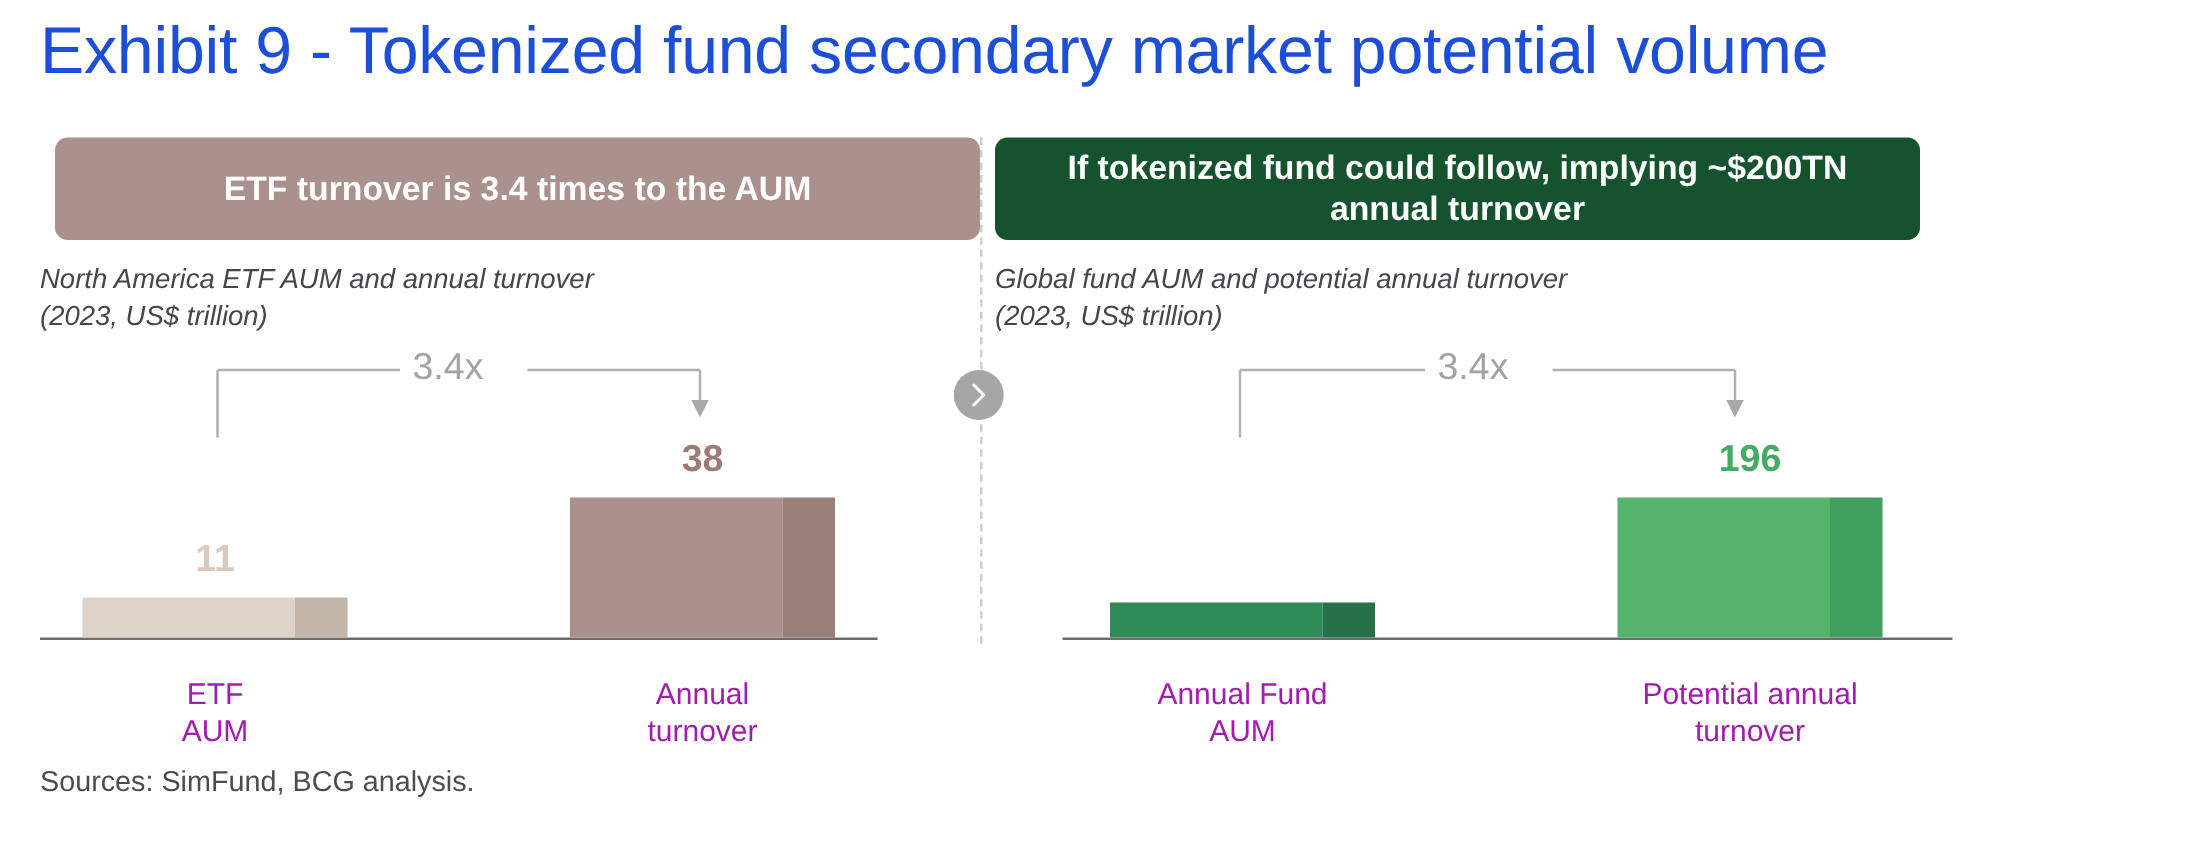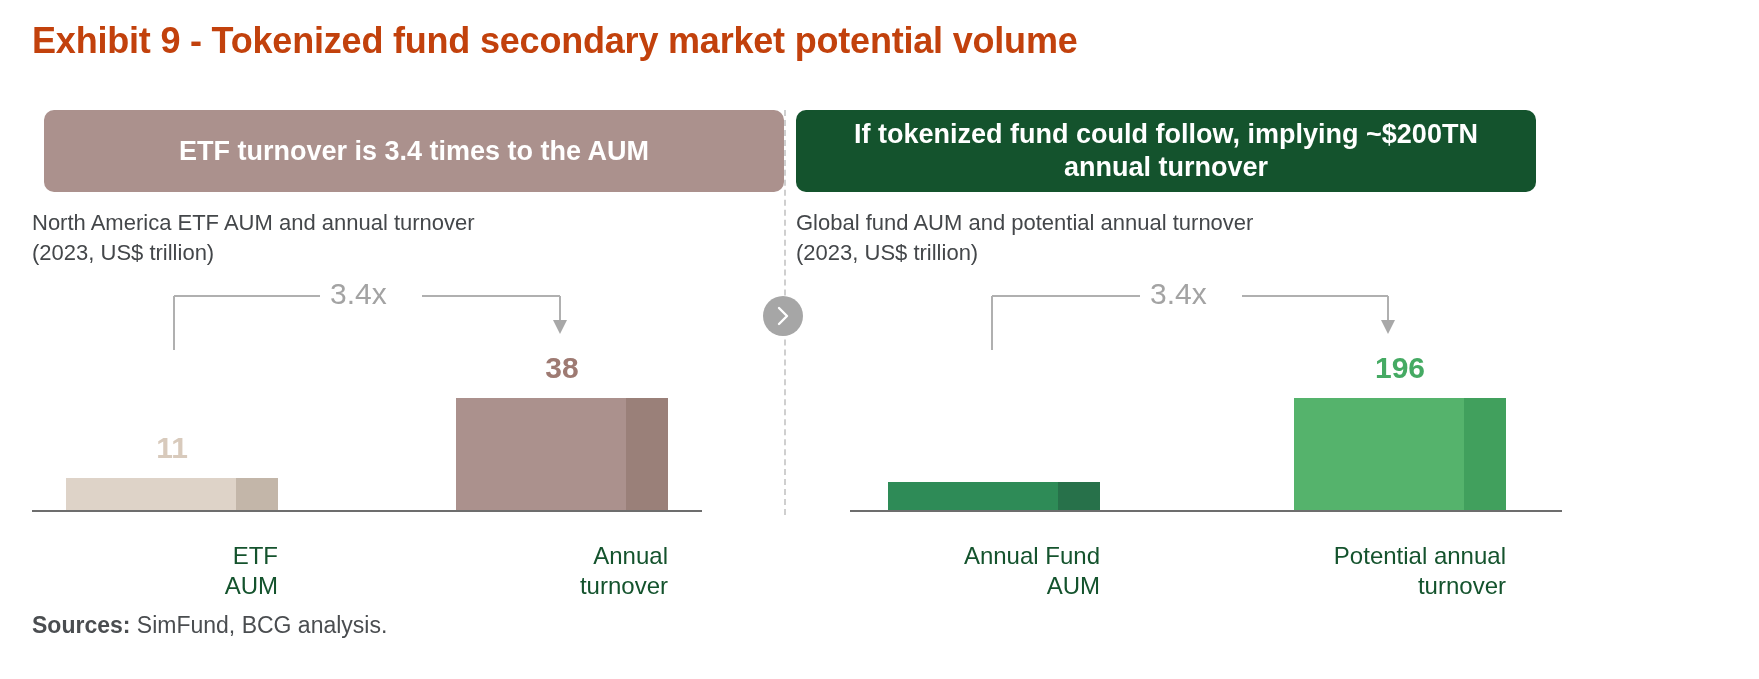--- a/index.html
+++ b/index.html
@@ -21,24 +21,24 @@
     left: 0; top: 0;
     width: 1759px;
     height: 679px;
   }
 
   
   .exhibit-title {
     position: absolute;
     left: 32px;
     top: 13px;
-    font-size: 36px;
+    font-size: 53px;
     line-height: 56px;
-    font-weight: 700;
-    color: #c2410c;
+    font-weight: 400;
+    color: #1d4ed8;
     letter-spacing: -0.2px;
     white-space: nowrap;
   }
 
   
   .panel {
     position: absolute;
     top: 110px;
   }
   .panel-left  { left: 32px;  width: 740px; padding-left: 12px; }
@@ -62,20 +62,21 @@
   .banner-green { background: #14532d; }
 
   .panel-subtitle {
     position: absolute;
     top: 98px;
     left: 0;
     font-size: 22px;
     line-height: 30px;
     color: #44474a;
     white-space: pre-line;
+    font-style: italic;
   }
 
   
   .divider-line {
     position: absolute;
     left: 784px;
     top: 110px;
     width: 0;
     height: 405px;
     border-left: 2px dashed #cfcfcf;
@@ -128,22 +129,22 @@
     font-size: 30px;
     font-weight: bold;
     white-space: nowrap;
   }
 
   .bar-label {
     position: absolute;
     bottom: 24px;
     font-size: 24px;
     line-height: 30px;
-    color: #14532d;
-    text-align: right;
+    color: #a21caf;
+    text-align: center;
     white-space: pre-line;
     margin-top: 44px;
   }
 
   
   .bracket {
     position: absolute;
     height: 70px;
     text-align: center;
   }
@@ -159,21 +160,21 @@
   }
 
   
   .sources {
     position: absolute;
     left: 32px;
     top: 612px;
     font-size: 23px;
     color: #4a4d50;
   }
-  .sources b { font-weight: bold; }
+  .sources b { font-weight: normal; }
 </style>
 </head>
 <body>
 
 <div id="exhibit-root">
 
   <div class="exhibit-title">Exhibit 9 - Tokenized fund secondary market potential volume</div>
 
   <div class="panel panel-left">
     <div class="panel-banner banner-brown">ETF turnover is 3.4 times to the AUM</div>

